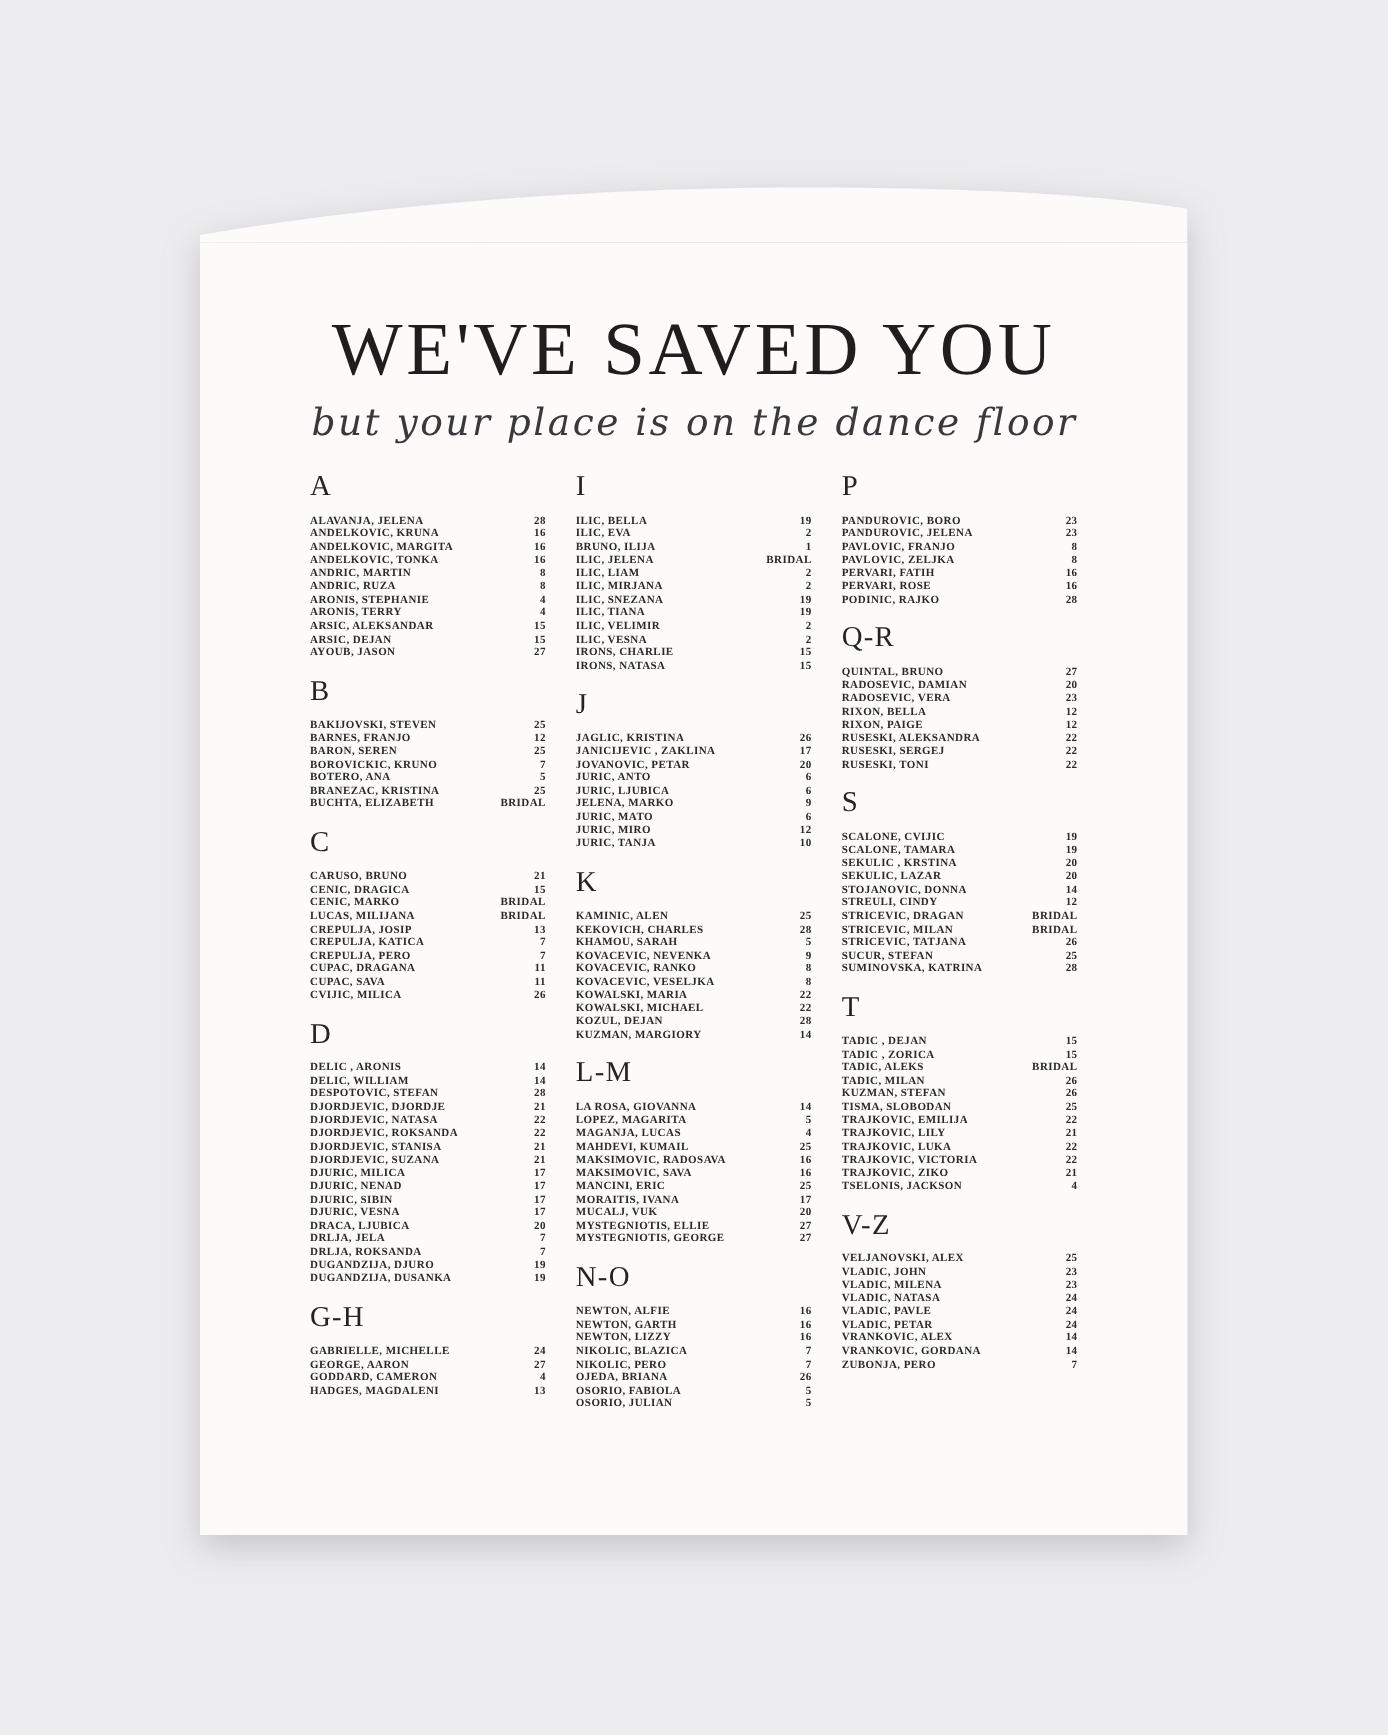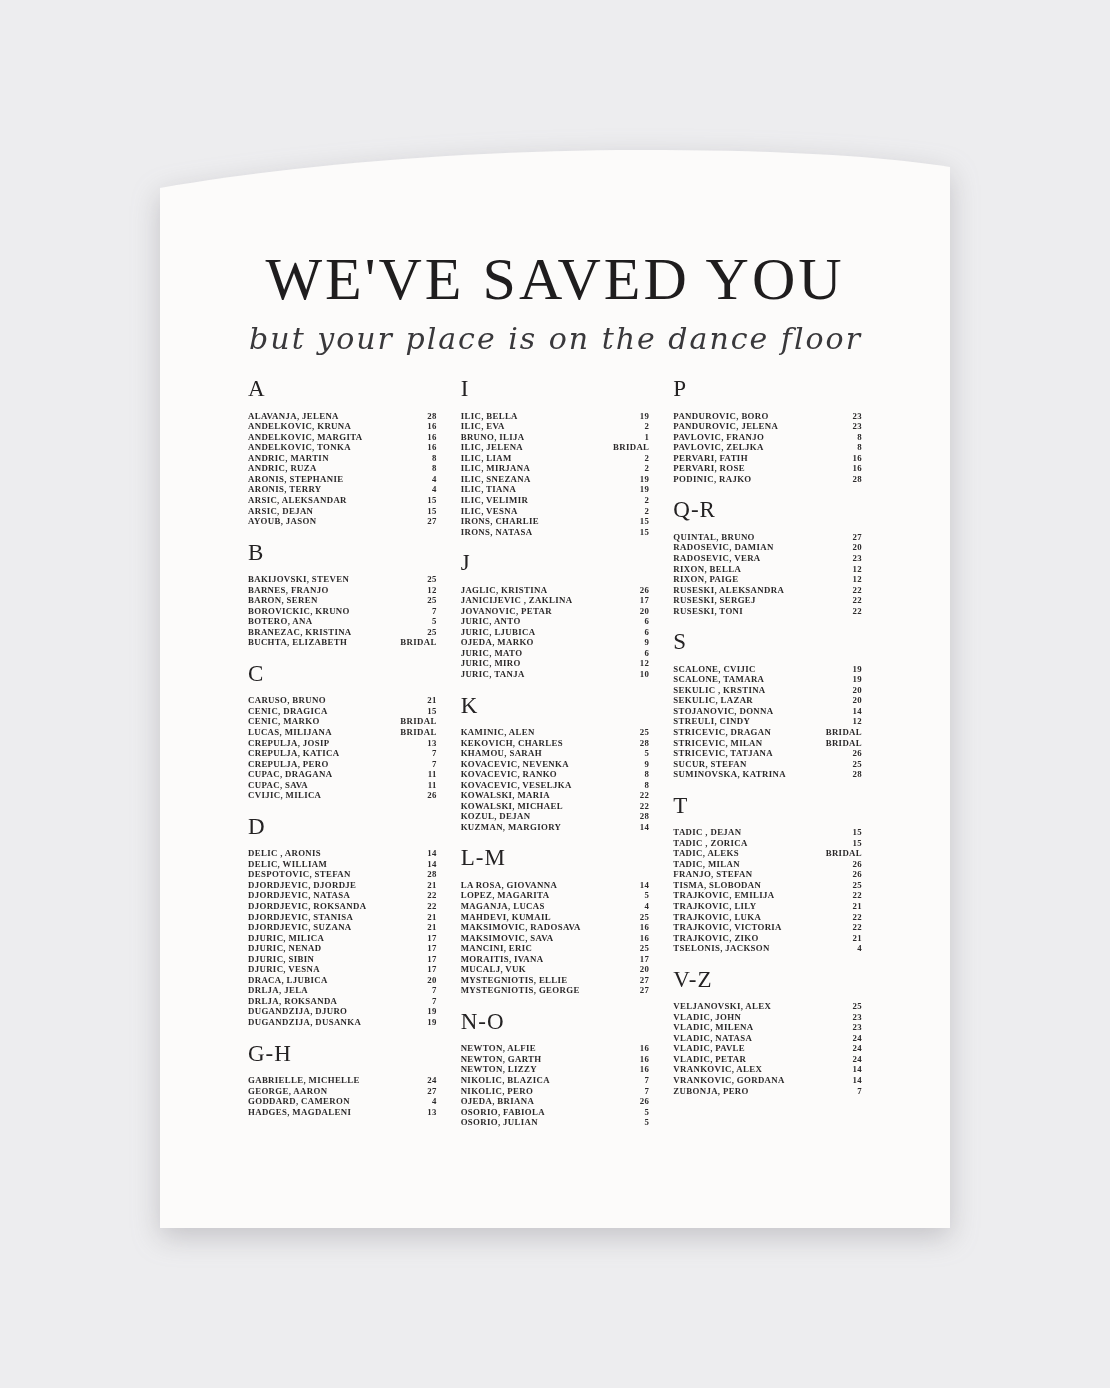--- a/index.html
+++ b/index.html
@@ -339,21 +339,21 @@
             </div>
             <div class="row">
               <span class="nm">JURIC, ANTO</span>
               <span class="num">6</span>
             </div>
             <div class="row">
               <span class="nm">JURIC, LJUBICA</span>
               <span class="num">6</span>
             </div>
             <div class="row">
-              <span class="nm">OJEDA, MARKO</span>
+              <span class="nm">JELENA, MARKO</span>
               <span class="num">9</span>
             </div>
             <div class="row">
               <span class="nm">JURIC, MATO</span>
               <span class="num">6</span>
             </div>
             <div class="row">
               <span class="nm">JURIC, MIRO</span>
               <span class="num">12</span>
             </div>
@@ -614,21 +614,21 @@
             </div>
             <div class="row">
               <span class="nm">TADIC, ALEKS</span>
               <span class="num">BRIDAL</span>
             </div>
             <div class="row">
               <span class="nm">TADIC, MILAN</span>
               <span class="num">26</span>
             </div>
             <div class="row">
-              <span class="nm">FRANJO, STEFAN</span>
+              <span class="nm">KUZMAN, STEFAN</span>
               <span class="num">26</span>
             </div>
             <div class="row">
               <span class="nm">TISMA, SLOBODAN</span>
               <span class="num">25</span>
             </div>
             <div class="row">
               <span class="nm">TRAJKOVIC, EMILIJA</span>
               <span class="num">22</span>
             </div>

